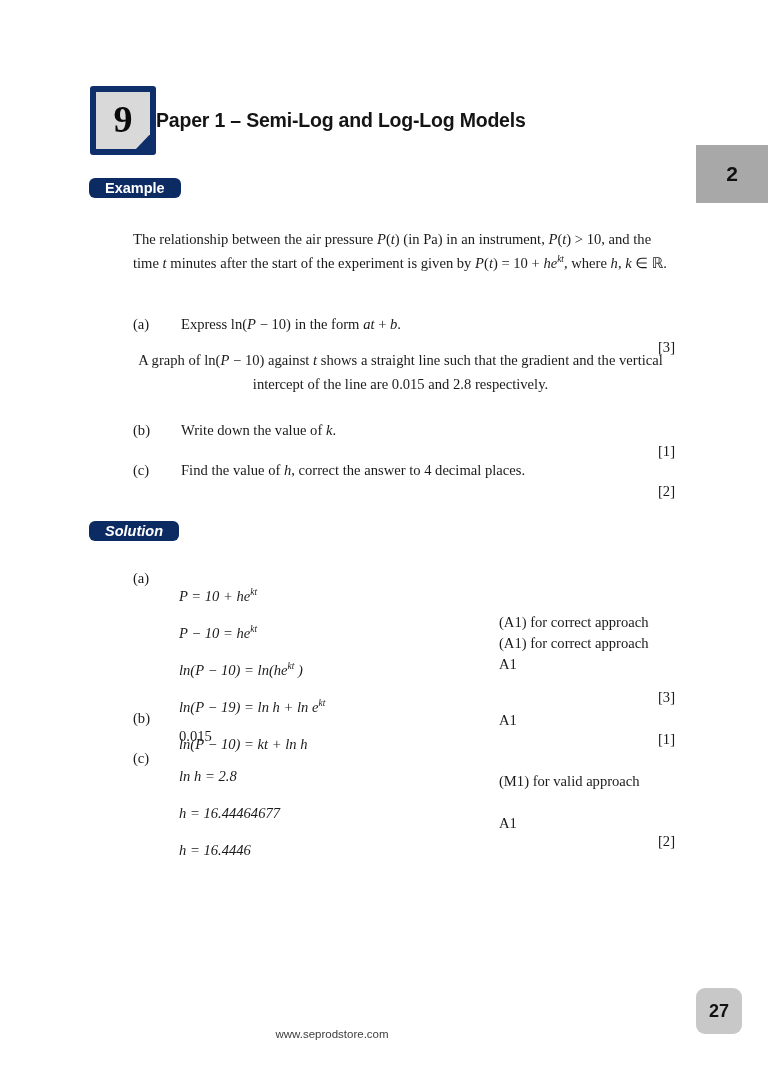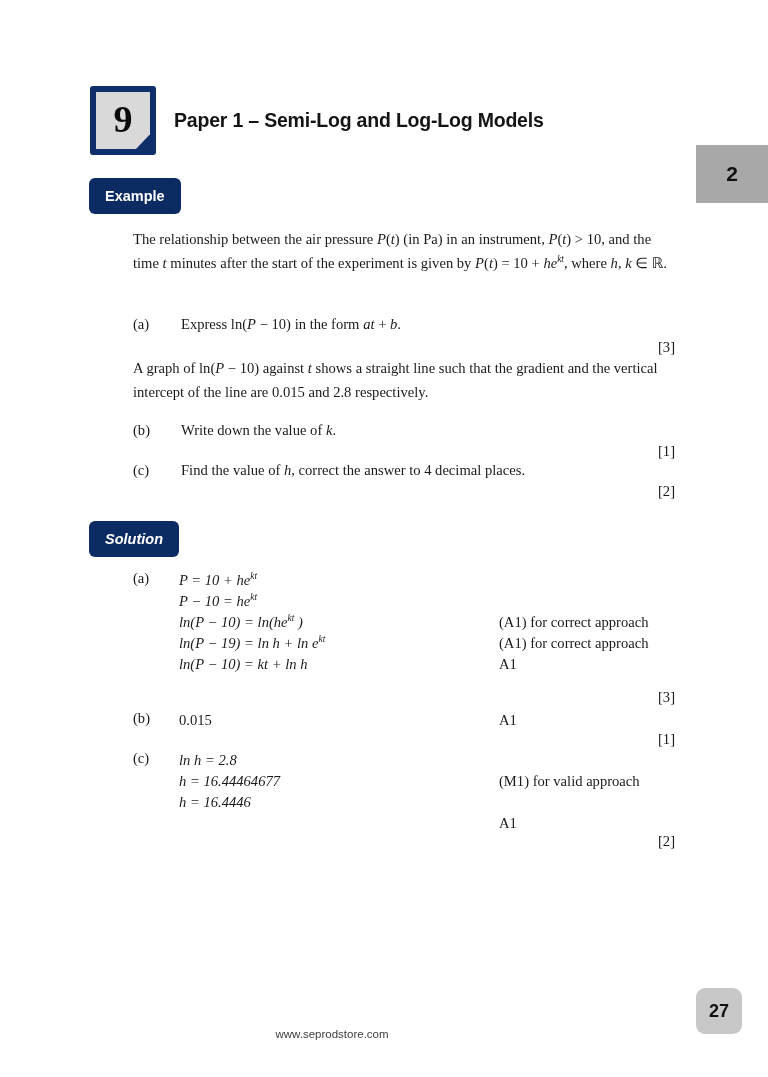--- a/index.html
+++ b/index.html
@@ -66,36 +66,35 @@
   .qnum-inner span {
     font-family: "Liberation Serif", serif;
     font-weight: bold;
     font-size: 38px;
     color: #0a0a0a;
     line-height: 1;
     position: relative;
     top: -2px;
   }
   .header-title {
-    margin-left: 18px;
     font-family: "Liberation Sans", sans-serif;
     font-weight: bold;
     font-size: 19.5px;
     letter-spacing: -0.2px;
     color: #141414;
     white-space: nowrap;
   }
 
   
   .pill {
     position: absolute;
     left: 89px;
     background: #0d2b63;
     border-radius: 6px;
-    height: 36px;
+    height: 20px;
     display: flex;
     align-items: center;
     justify-content: center;
     padding: 0 16px;
   }
   .pill span {
     font-family: "Liberation Sans", sans-serif;
     font-weight: bold;
     font-size: 14.5px;
     color: #ffffff;
@@ -139,21 +138,21 @@
   .solrow {
     position: absolute;
     left: 133px;
     width: 600px;
     font-size: 14.6px;
     display: flex;
   }
   .sol-lab { width: 46px; flex: 0 0 46px; }
   .sol-work { width: 320px; flex: 0 0 320px; }
   .sol-note { flex: 1; }
-  .workline { line-height: 1.42; height: 21px; white-space: nowrap; }
+  .workline { line-height: 1.42; height: 21px; white-space: nowrap; margin-top: 16px; }
   .noteline { line-height: 1.42; height: 21px; white-space: nowrap; }
 
   
   .page-chip {
     position: absolute;
     top: 988px;
     right: 26px;
     width: 46px;
     height: 46px;
     background: #c8c8c8;
@@ -204,21 +203,21 @@
 </div>
 
 <div class="qrow" style="top:316px;">
   <div class="qlab">(a)</div>
   <div class="qtext">
     <span>Express  ln(</span><span class="math">P</span><span> − 10)  in the form  </span><span class="math">at</span><span> + </span><span class="math">b</span><span>.</span>
   </div>
 </div>
 <div class="marks" style="top:339px;">[3]</div>
 
-<div class="block para" style="top:357px;">
+<div class="block para" style="top:349px;text-align:center;">
   <span>A graph of  ln(</span><span class="math">P</span><span> − 10)  against  </span><span class="math">t</span><span>  shows a straight line such that the gradient and the vertical intercept of the line are 0.015 and 2.8 respectively.</span>
 </div>
 
 <div class="qrow" style="top:422px;">
   <div class="qlab">(b)</div>
   <div class="qtext">
     <span>Write down the value of  </span><span class="math">k</span><span>.</span>
   </div>
 </div>
 <div class="marks" style="top:443px;">[1]</div>

